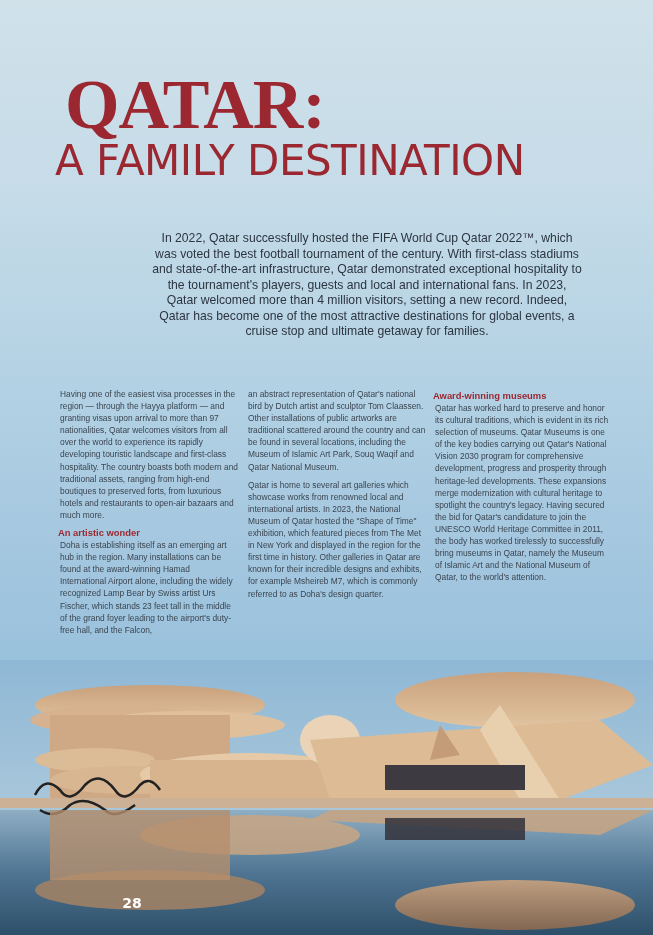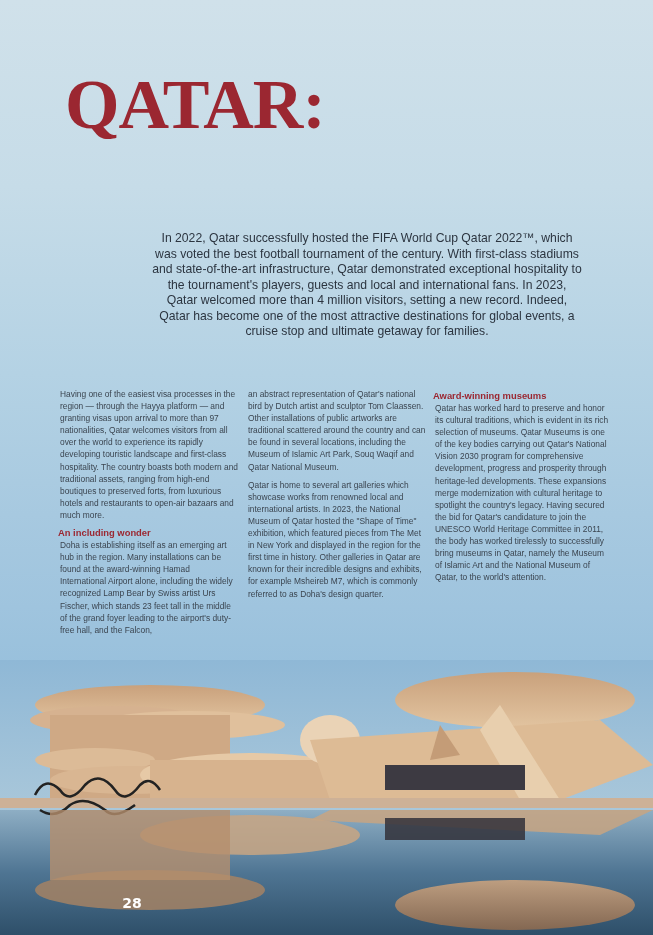--- a/index.html
+++ b/index.html
@@ -40,26 +40,27 @@
   }
   .page-num { font-family:"DejaVu Sans", sans-serif; font-weight:bold; font-size:14px; color:#ffffff; }
   .pub { font-size:7.5px; color:#e8eef2; letter-spacing:0.2px;margin-top:12px; }
 </style>
 </head>
 <body>
 
 <div class="page">
 
   <h1 class="title-main">QATAR:</h1>
+  <h2 class="title-sub">A FAMILY DESTINATION</h2>
 
   <p class="intro">In 2022, Qatar successfully hosted the FIFA World Cup Qatar 2022™, which was voted the best football tournament of the century. With first-class stadiums and state-of-the-art infrastructure, Qatar demonstrated exceptional hospitality to the tournament's players, guests and local and international fans. In 2023, Qatar welcomed more than 4 million visitors, setting a new record. Indeed, Qatar has become one of the most attractive destinations for global events, a cruise stop and ultimate getaway for families.</p>
 
   <div class="col col1">
     <p>Having one of the easiest visa processes in the region — through the Hayya platform — and granting visas upon arrival to more than 97 nationalities, Qatar welcomes visitors from all over the world to experience its rapidly developing touristic landscape and first-class hospitality. The country boasts both modern and traditional assets, ranging from high-end boutiques to preserved forts, from luxurious hotels and restaurants to open-air bazaars and much more.</p>
-    <h3>An including wonder</h3>
+    <h3>An artistic wonder</h3>
     <p>Doha is establishing itself as an emerging art hub in the region. Many installations can be found at the award-winning Hamad International Airport alone, including the widely recognized Lamp Bear by Swiss artist Urs Fischer, which stands 23 feet tall in the middle of the grand foyer leading to the airport's duty-free hall, and the Falcon,</p>
   </div>
 
   <div class="col col2">
     <p>an abstract representation of Qatar's national bird by Dutch artist and sculptor Tom Claassen. Other installations of public artworks are traditional scattered around the country and can be found in several locations, including the Museum of Islamic Art Park, Souq Waqif and Qatar National Museum.</p>
     <p>Qatar is home to several art galleries which showcase works from renowned local and international artists. In 2023, the National Museum of Qatar hosted the "Shape of Time" exhibition, which featured pieces from The Met in New York and displayed in the region for the first time in history. Other galleries in Qatar are known for their incredible designs and exhibits, for example Msheireb M7, which is commonly referred to as Doha's design quarter.</p>
   </div>
 
   <div class="col col3">
     <h3>Award-winning museums</h3>

